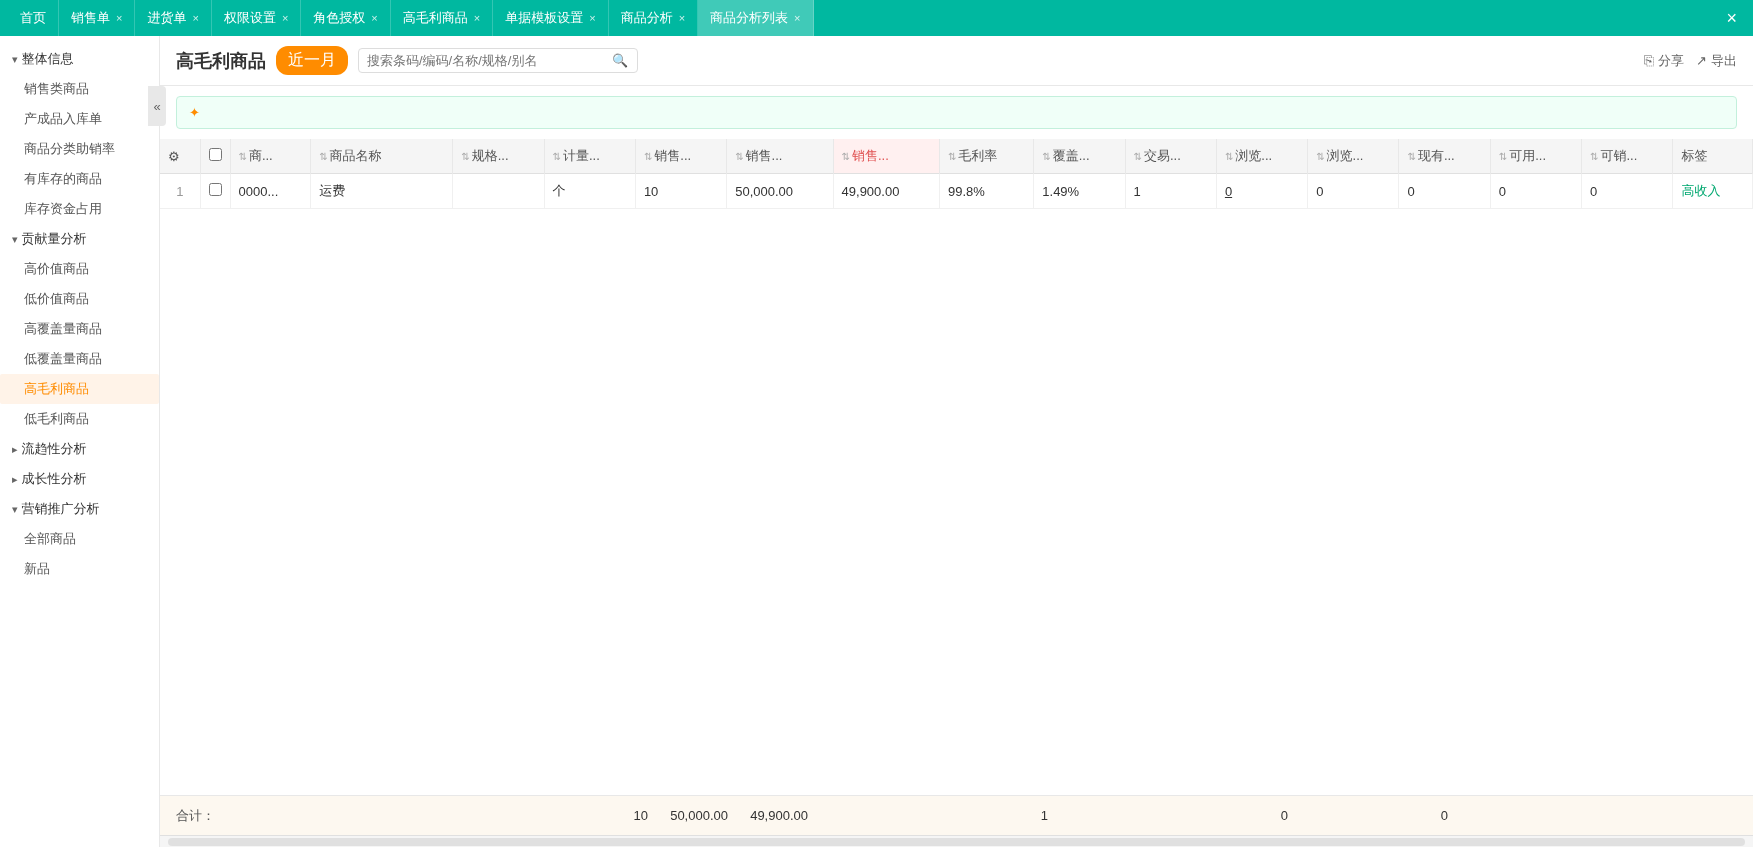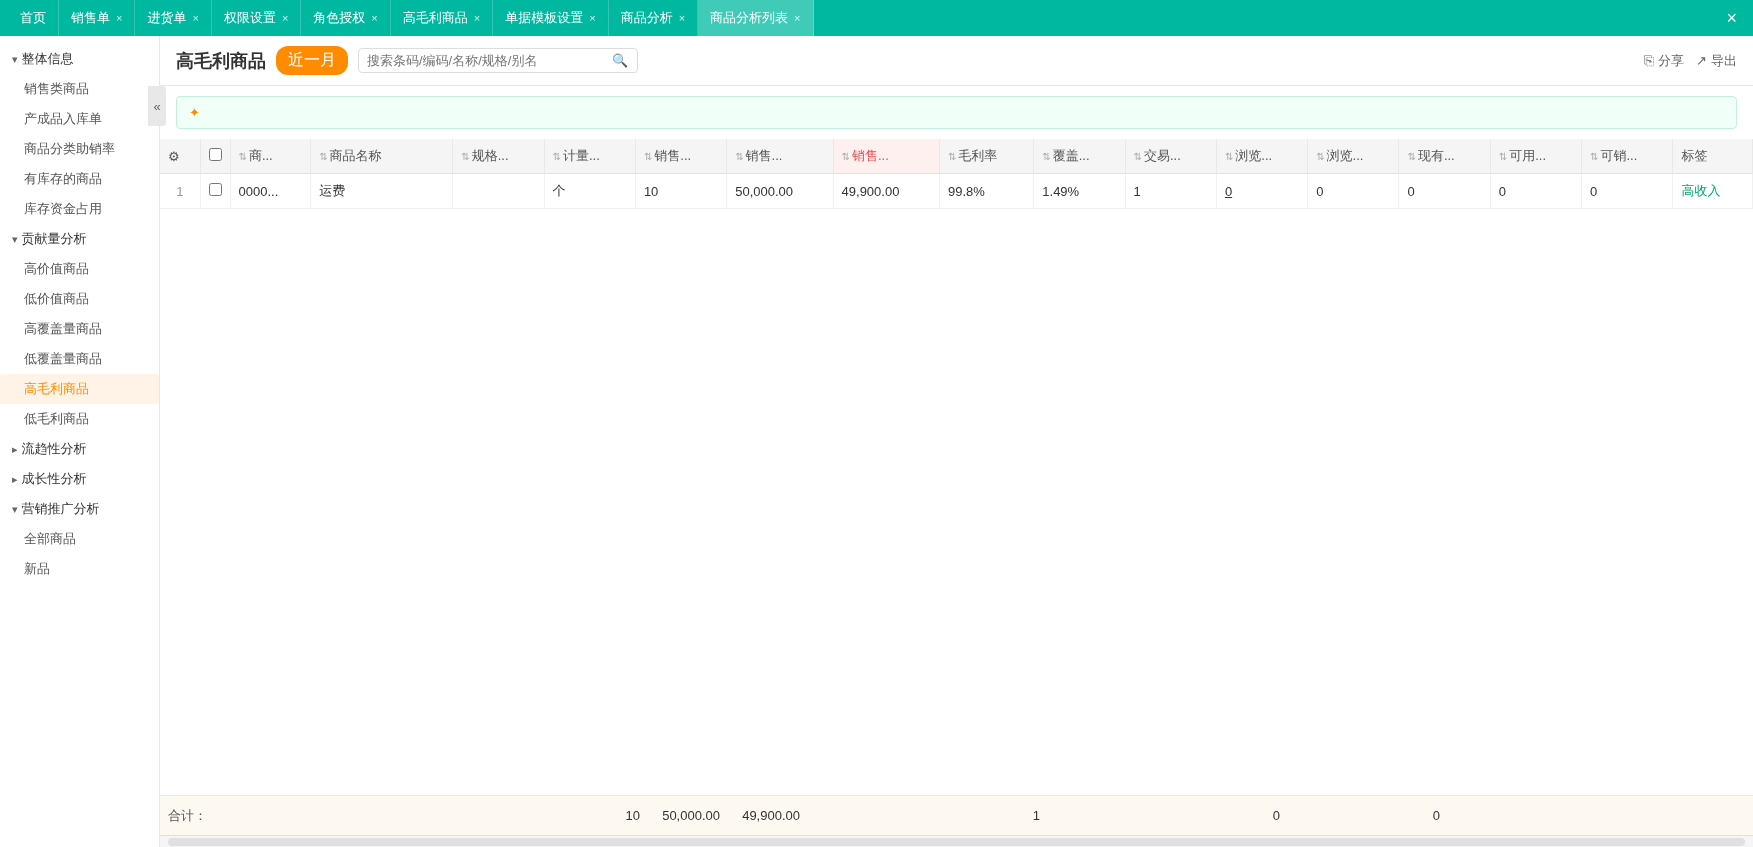--- a/index.html
+++ b/index.html
@@ -221,21 +221,21 @@
     }
     td.tag-cell { color: #00a870; font-weight: 400; }
 
     
     .table-footer {
       height: 40px;
       background: #fdf8f0;
       border-top: 1px solid #e8e8e8;
       display: flex;
       align-items: center;
-      padding: 0 8px;
+      padding: 0 16px;
       flex-shrink: 0;
       font-size: 13px;
       color: #555;
       margin-top: 42px;
     }
     .footer-label { min-width: 140px; }
     .footer-values {
       display: flex;
       gap: 0;
     }

